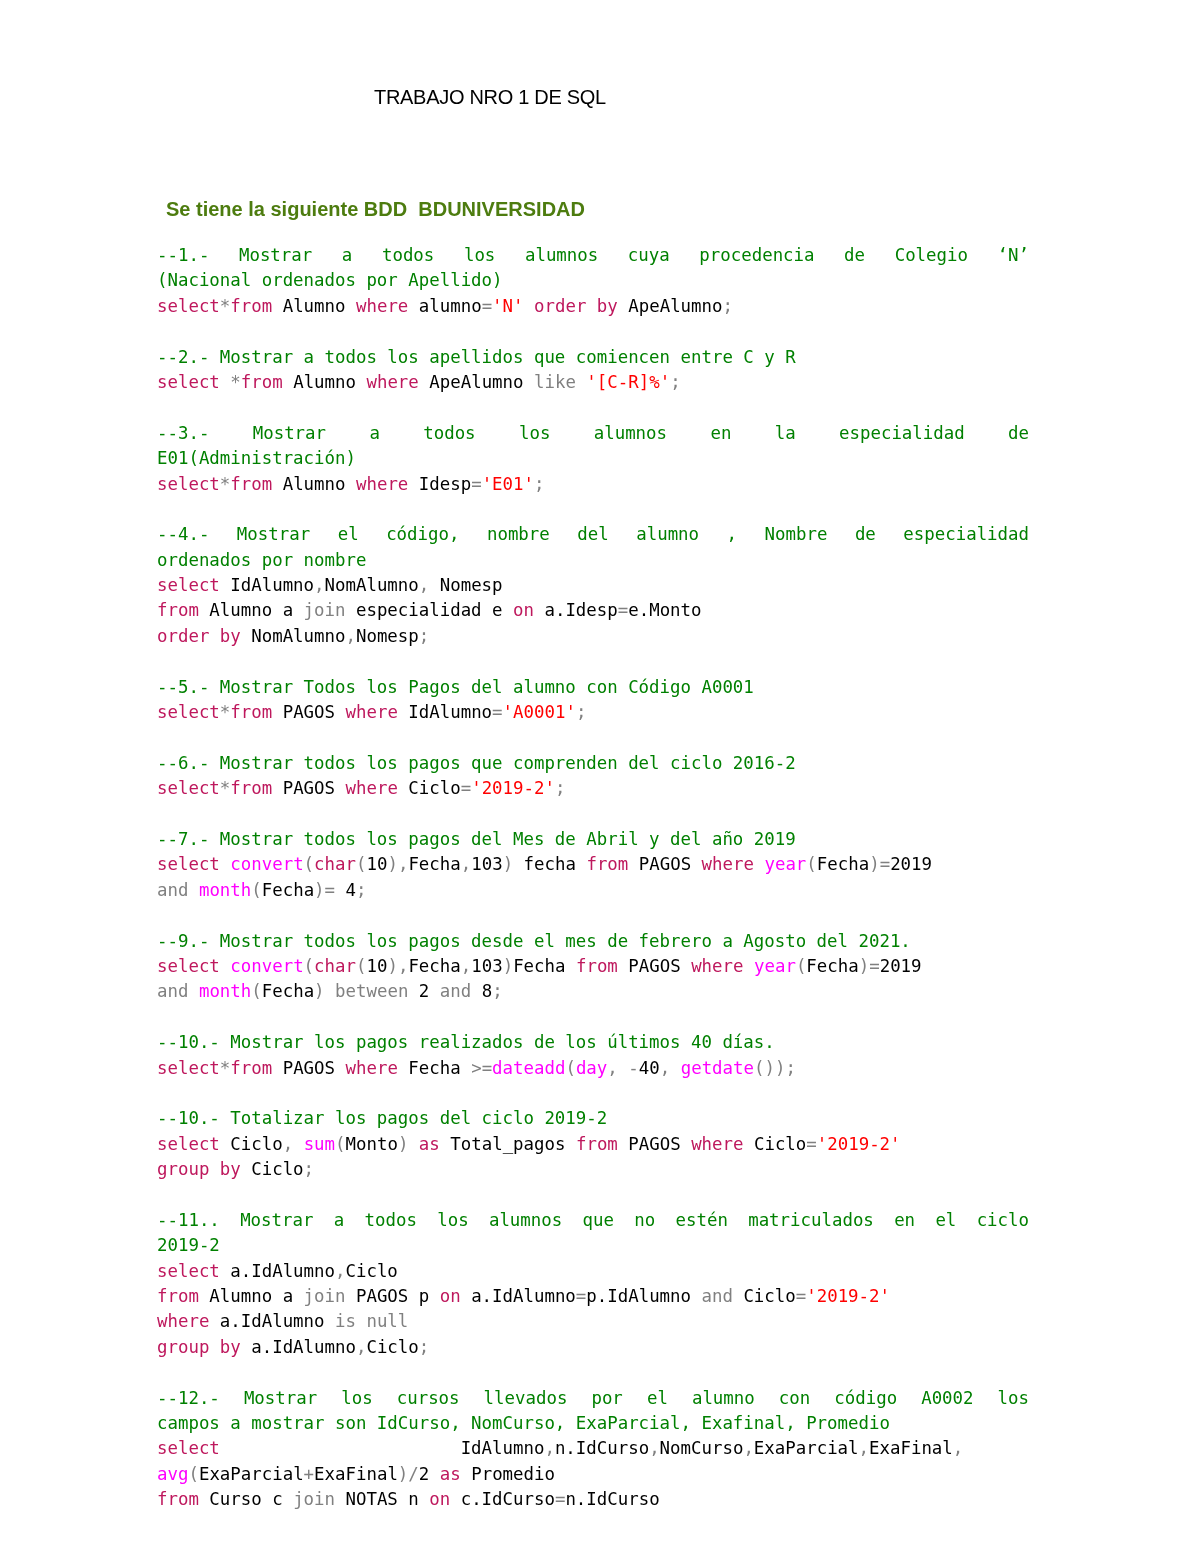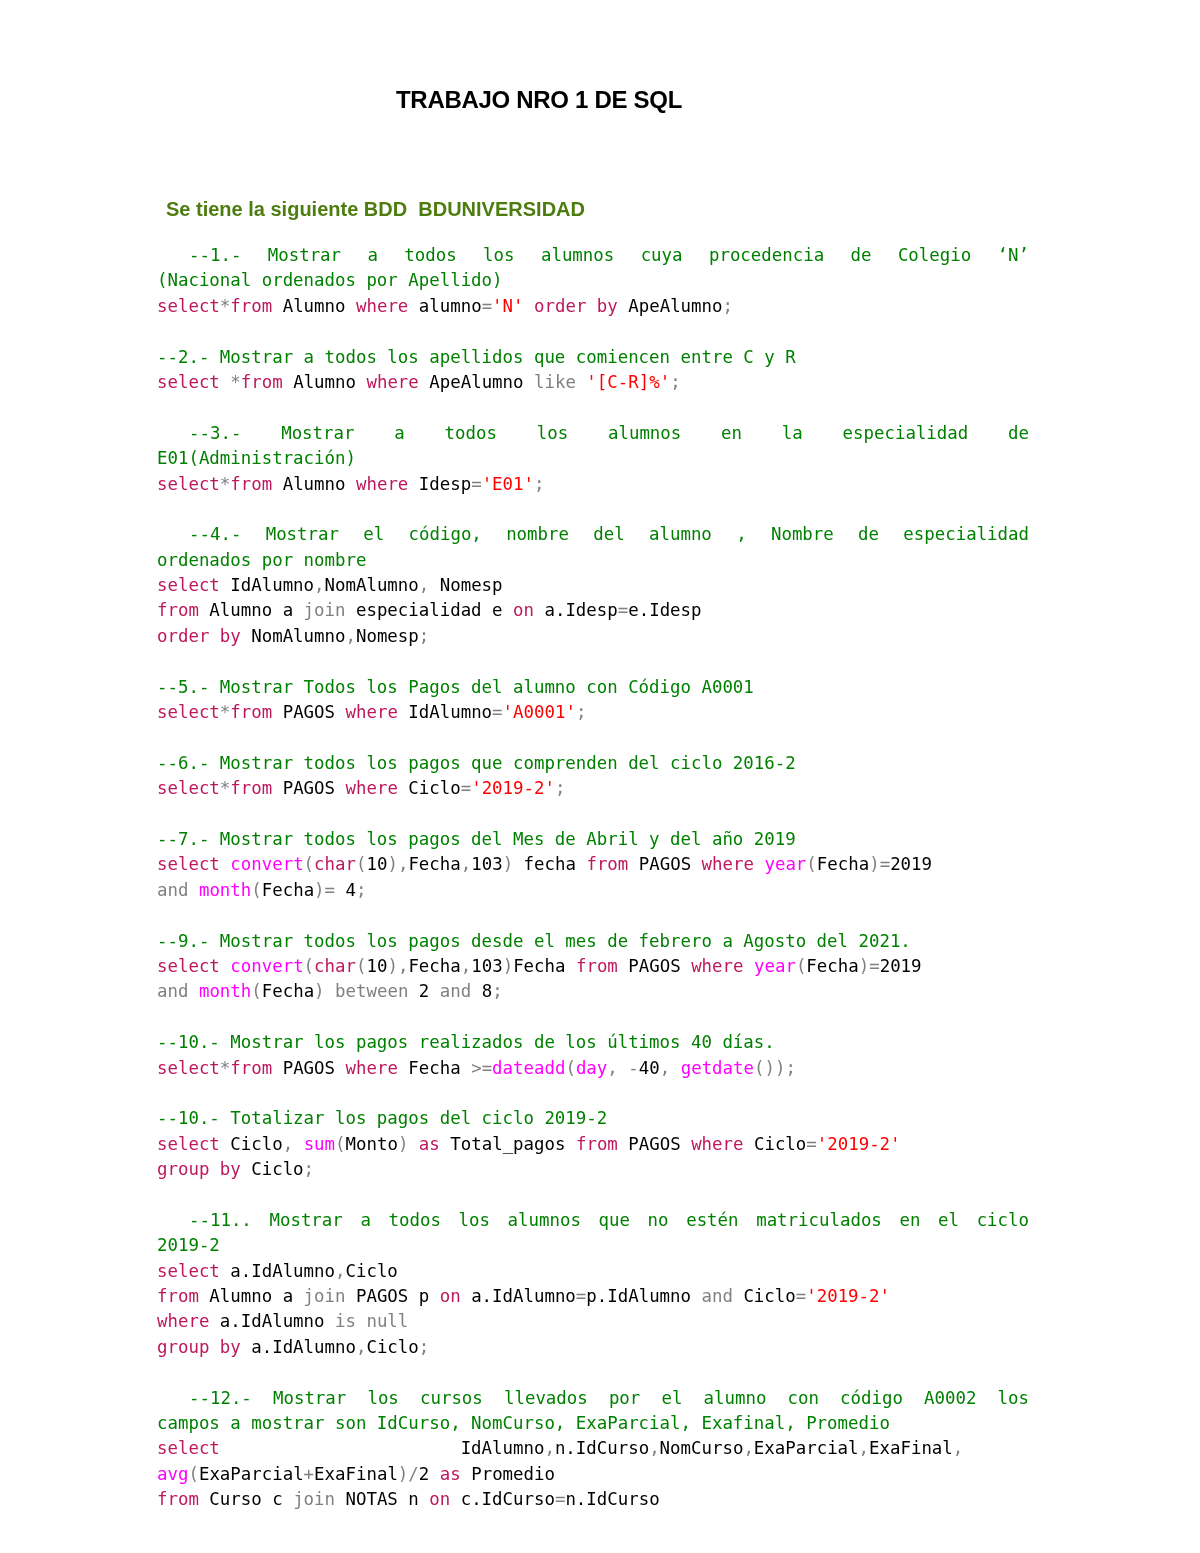--- a/index.html
+++ b/index.html
@@ -1,34 +1,34 @@
 <!DOCTYPE html>
 <html><head>
 <meta charset="utf-8">
 <style>
   html, body { margin: 0; padding: 0; background: #ffffff; }
   body { width: 1200px; height: 1553px; position: relative; overflow: hidden; }
   .page { position: absolute; left: 0; top: 0; width: 1200px; height: 1553px; background: #fff; }
   .title {
-    position: absolute; left: 396px; top: 86px;
-    font-family: "Liberation Sans", sans-serif; font-weight: bold; font-size: 24px;
+    position: absolute; left: 374px; top: 86px;
+    font-family: "Liberation Sans", sans-serif; font-weight: normal; font-size: 20px;
     color: #000; letter-spacing: -0.3px; white-space: nowrap;
   }
   .subtitle {
     position: absolute; left: 166px; top: 198px;
     font-family: "Liberation Sans", sans-serif; font-weight: bold; font-size: 20px;
     color: #4d7c0f; white-space: pre;
   }
   .code {
     position: absolute; left: 157px; top: 243px; width: 872px;
     font-family: "DejaVu Sans Mono", monospace; font-size: 17.4px;
     line-height: 25.4px; color: #000;
   }
   .line { height: 25.4px; white-space: pre; overflow: visible; }
-  .line.just { text-align: justify; text-align-last: justify; white-space: normal; margin-left: 32px; }
+  .line.just { text-align: justify; text-align-last: justify; white-space: normal; }
   .blank { height: 25.4px; }
   .c { color: #008000; }   
   .k { color: #be185d; }   
   .s { color: #ff0000; }   
   .f { color: #ff00ff; }   
   .g { color: #808080; }   
   .t { color: #000000; }   
 </style>
 </head>
 <body>
@@ -51,21 +51,21 @@
       <div>
         <div class="line just"><span class="c">--3.- Mostrar a todos los alumnos en la especialidad de</span></div>
         <div class="line"><span class="c">E01(Administración)</span></div>
         <div class="line"><span class="k">select</span><span class="g">*</span><span class="k">from</span><span class="t"> Alumno </span><span class="k">where</span><span class="t"> Idesp</span><span class="g">=</span><span class="s">'E01'</span><span class="g">;</span></div>
       </div>
       <div class="blank"></div>
       <div>
         <div class="line just"><span class="c">--4.- Mostrar el código, nombre del alumno , Nombre de especialidad</span></div>
         <div class="line"><span class="c">ordenados por nombre</span></div>
         <div class="line"><span class="k">select</span><span class="t"> IdAlumno</span><span class="g">,</span><span class="t">NomAlumno</span><span class="g">,</span><span class="t"> Nomesp</span></div>
-        <div class="line"><span class="k">from</span><span class="t"> Alumno a </span><span class="g">join</span><span class="t"> especialidad e </span><span class="k">on</span><span class="t"> a.Idesp</span><span class="g">=</span><span class="t">e.Idesp</span></div>
+        <div class="line"><span class="k">from</span><span class="t"> Alumno a </span><span class="g">join</span><span class="t"> especialidad e </span><span class="k">on</span><span class="t"> a.Idesp</span><span class="g">=</span><span class="t">e.Monto</span></div>
         <div class="line"><span class="k">order by</span><span class="t"> NomAlumno</span><span class="g">,</span><span class="t">Nomesp</span><span class="g">;</span></div>
       </div>
       <div class="blank"></div>
       <div>
         <div class="line"><span class="c">--5.- Mostrar Todos los Pagos del alumno con Código A0001</span></div>
         <div class="line"><span class="k">select</span><span class="g">*</span><span class="k">from</span><span class="t"> PAGOS </span><span class="k">where</span><span class="t"> IdAlumno</span><span class="g">=</span><span class="s">'A0001'</span><span class="g">;</span></div>
       </div>
       <div class="blank"></div>
       <div>
         <div class="line"><span class="c">--6.- Mostrar todos los pagos que comprenden del ciclo 2016-2</span></div>

